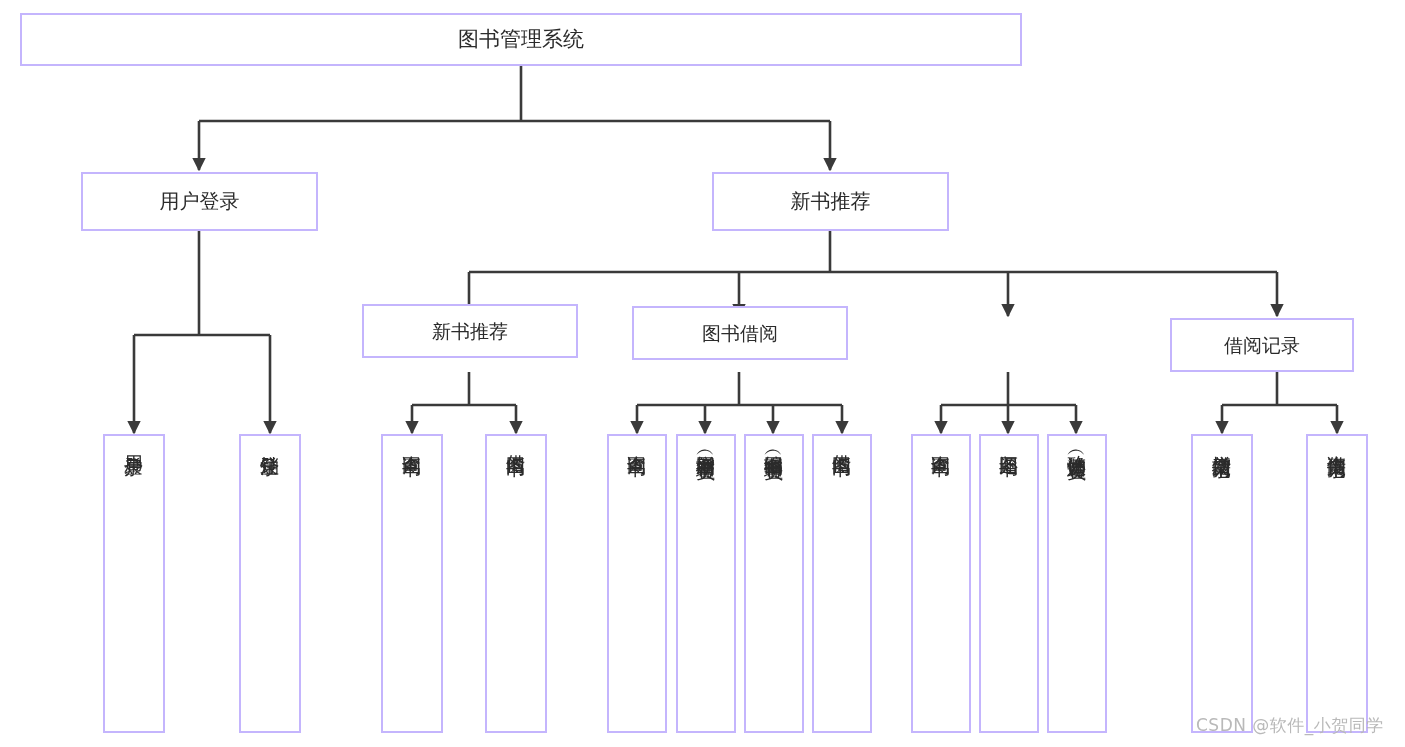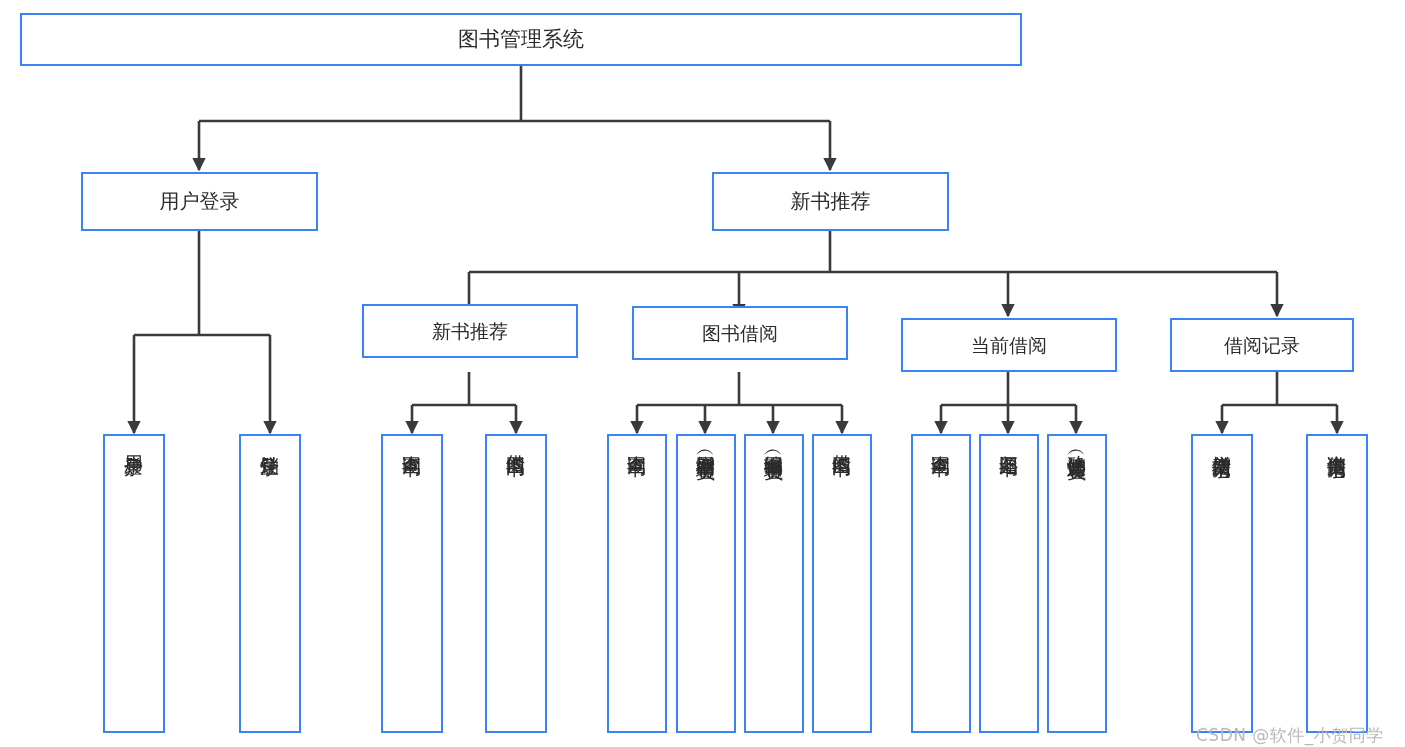--- a/index.html
+++ b/index.html
@@ -23,21 +23,21 @@
     left: 0;
     top: 0;
     width: 1405px;
     height: 747px;
     pointer-events: none;
   }
   .node {
     position: absolute;
     box-sizing: border-box;
     background: #ffffff;
-    border: 2px solid #3b82f6;
+    border: 2px solid #c4b5fd;
     display: flex;
     align-items: center;
     justify-content: center;
     color: #2b2b2b;
   }
   .node.root {
     font-size: 21px;
   }
   .node.lvl1 {
     font-size: 20px;
@@ -62,21 +62,20 @@
     line-height: 1.0;
     white-space: nowrap;
   }
   .watermark {
     position: absolute;
     font-size: 17px;
     color: #b9b9b9;
     letter-spacing: 0.5px;
     white-space: nowrap;
     font-family: "DejaVu Sans", "Liberation Sans", sans-serif;
-    margin-top: 10px;
   }
 </style>
 </head>
 <body>
 
 <div id="canvas">
 
   <svg class="connectors" viewBox="0 0 1405 747" xmlns="http://www.w3.org/2000/svg">
     <defs>
       <marker id="arrow" viewBox="0 0 10 10" refX="9" refY="5" markerWidth="5.2" markerHeight="5.2" orient="auto-start-reverse">
@@ -140,23 +139,20 @@
   <div class="node lvl1" style="left:712px; top:172px; width:237px; height:59px;">
     <span class="label">新书推荐</span>
   </div>
 
   <div class="node lvl2" style="left:362px; top:304px; width:216px; height:54px;">
     <span class="label">新书推荐</span>
   </div>
   <div class="node lvl2" style="left:632px; top:306px; width:216px; height:54px;">
     <span class="label">图书借阅</span>
   </div>
-  <div class="node lvl2" style="left:901px; top:318px; width:216px; height:54px;">
-    <span class="label">当前借阅</span>
-  </div>
   <div class="node lvl2" style="left:1170px; top:318px; width:184px; height:54px;">
     <span class="label">借阅记录</span>
   </div>
 
   <div class="node leaf" style="left:103px; top:434px; width:62px; height:299px;">
     <span class="label">用户登录</span>
   </div>
   <div class="node leaf" style="left:239px; top:434px; width:62px; height:299px;">
     <span class="label">注销登录</span>
   </div>

